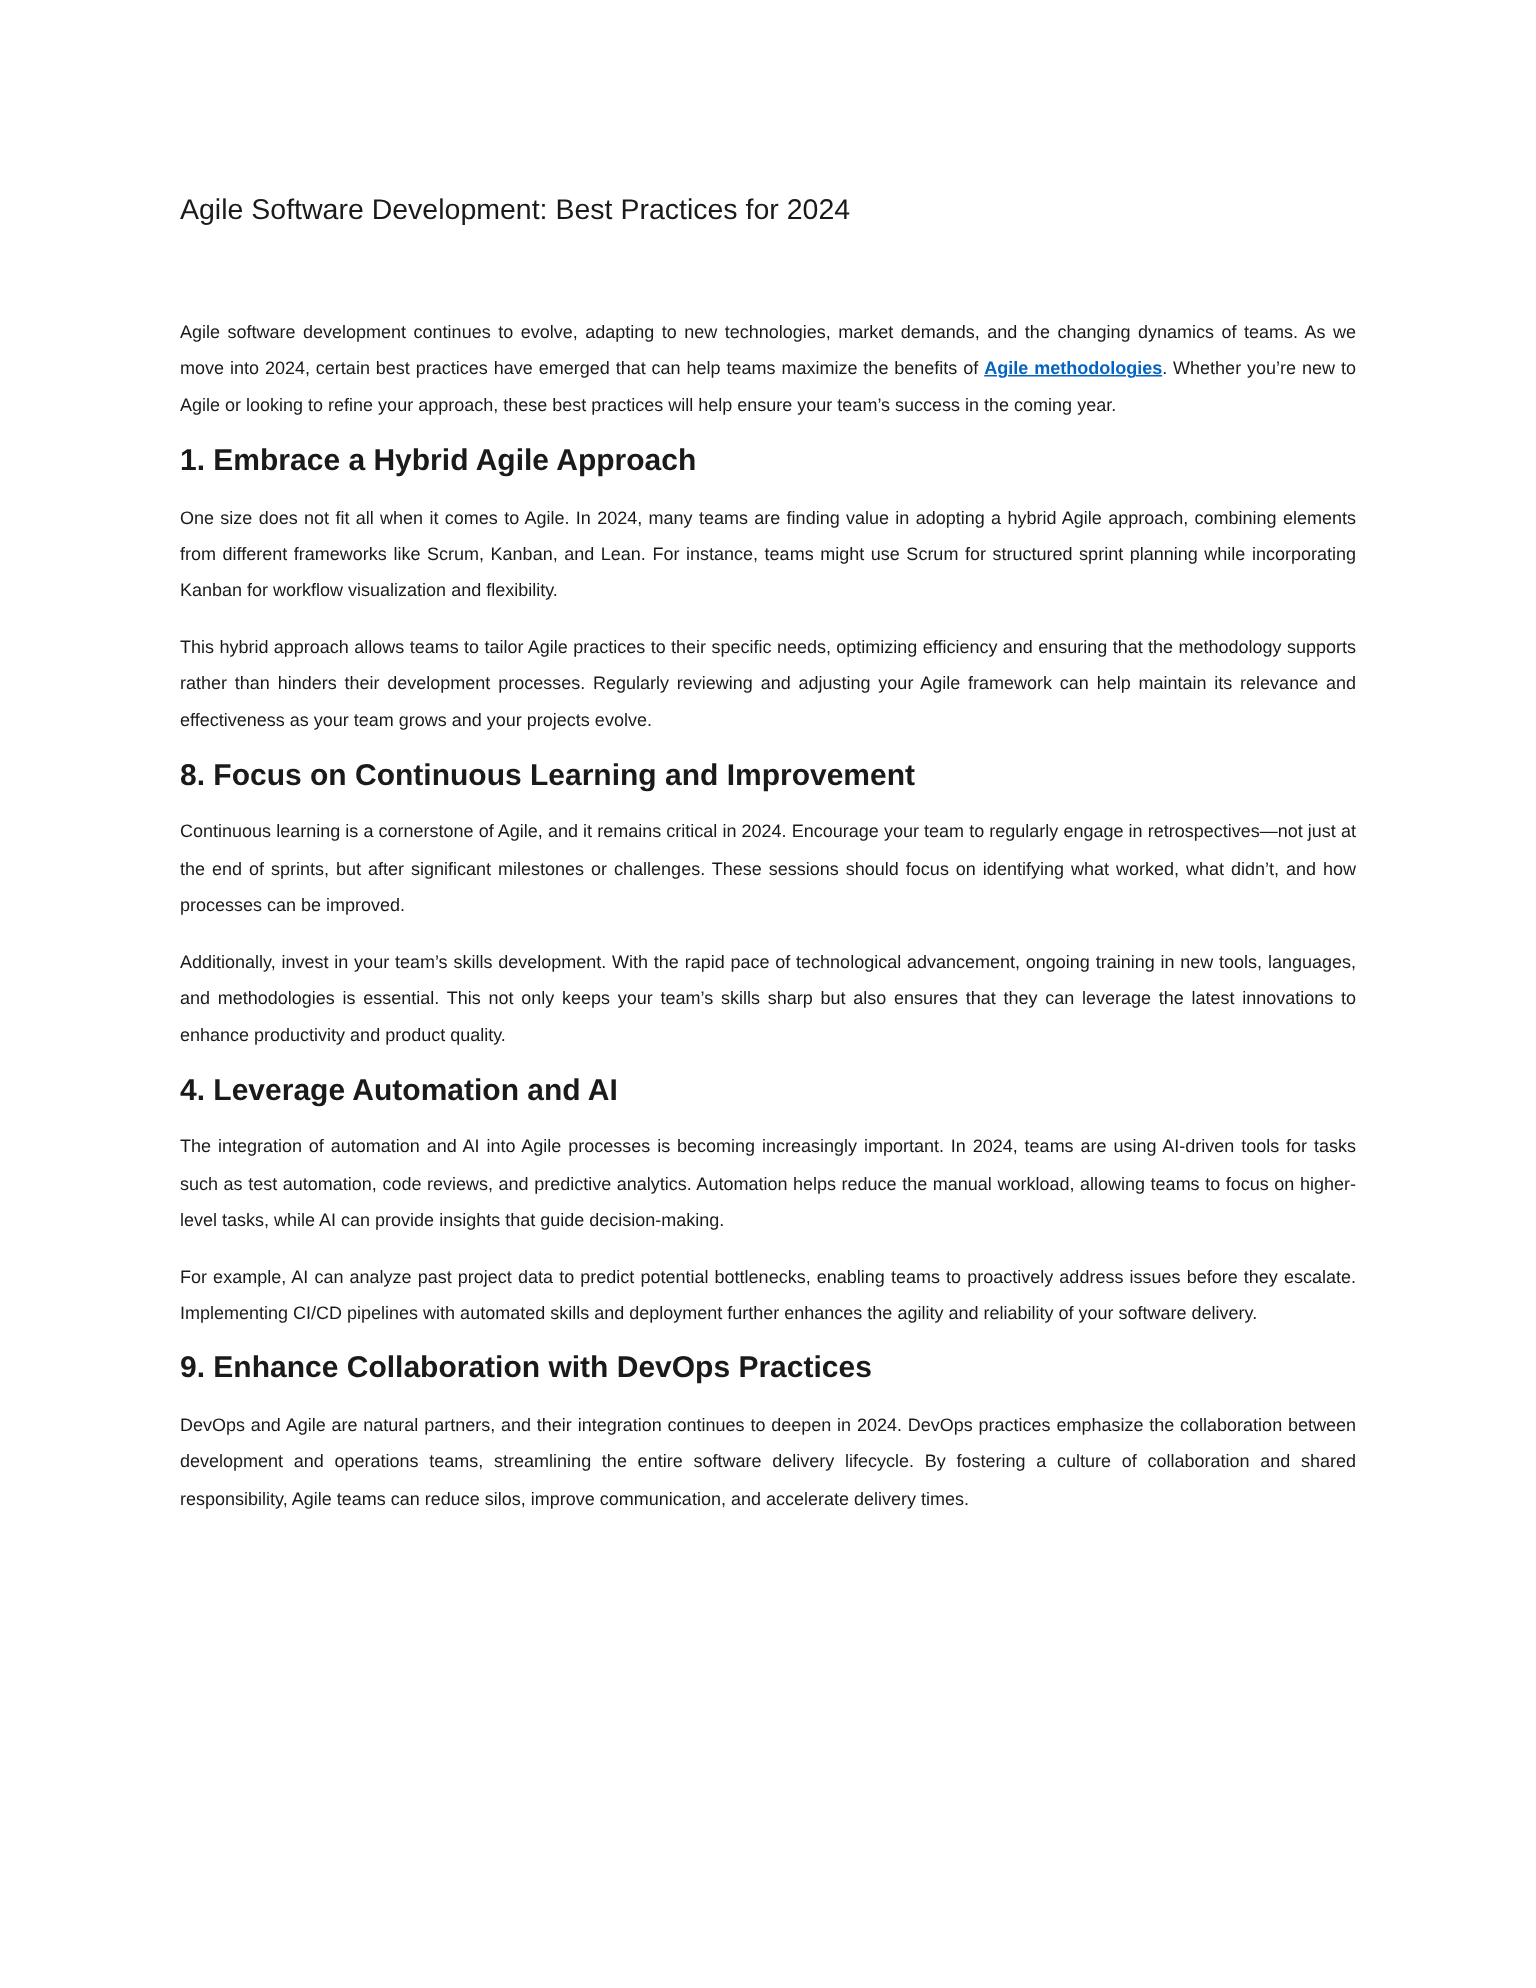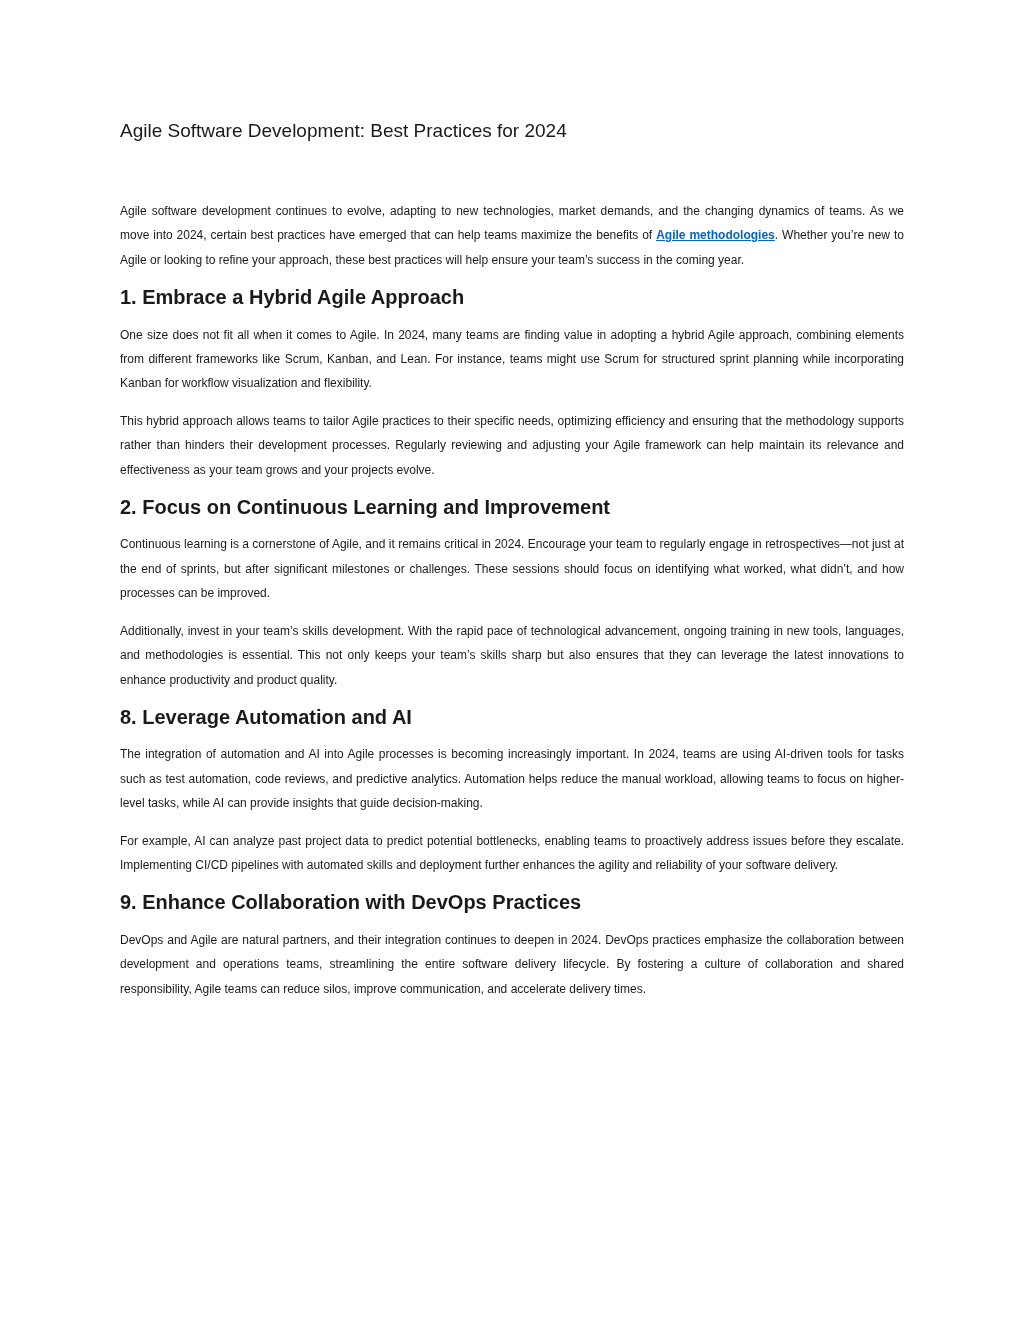--- a/index.html
+++ b/index.html
@@ -11,21 +11,21 @@
   .page {
     position: relative;
     width: 1024px;
     height: 1325px;
     background: var(--color-background, #ffffff);
     overflow: hidden;
   }
   .content {
     position: absolute;
     left: 120px;
-    top: 118px;
+    top: 128px;
     width: 784px;
     color: var(--color-text, #1a1a1a);
   }
   .doc-title {
     font-size: 19px;
     font-weight: 400;
     line-height: 25px;
     margin: 0 0 56px 0;
     text-align: left;
   }
@@ -58,25 +58,25 @@
     <h1 class="doc-title">Agile Software Development: Best Practices for 2024</h1>
 
     <p class="para">
       <span>Agile software development continues to evolve, adapting to new technologies, market demands, and the changing dynamics of teams. As we move into 2024, certain best practices have emerged that can help teams maximize the benefits of </span><a class="doc-link" href="#">Agile methodologies</a><span>. Whether you’re new to Agile or looking to refine your approach, these best practices will help ensure your team’s success in the coming year.</span>
     </p>
 
     <h2 class="section-heading">1. Embrace a Hybrid Agile Approach</h2>
     <p class="para">One size does not fit all when it comes to Agile. In 2024, many teams are finding value in adopting a hybrid Agile approach, combining elements from different frameworks like Scrum, Kanban, and Lean. For instance, teams might use Scrum for structured sprint planning while incorporating Kanban for workflow visualization and flexibility.</p>
     <p class="para">This hybrid approach allows teams to tailor Agile practices to their specific needs, optimizing efficiency and ensuring that the methodology supports rather than hinders their development processes. Regularly reviewing and adjusting your Agile framework can help maintain its relevance and effectiveness as your team grows and your projects evolve.</p>
 
-    <h2 class="section-heading">2. Focus on Continuous Learning and Improvement</h2>
+    <h2 class="section-heading">8. Focus on Continuous Learning and Improvement</h2>
     <p class="para">Continuous learning is a cornerstone of Agile, and it remains critical in 2024. Encourage your team to regularly engage in retrospectives—not just at the end of sprints, but after significant milestones or challenges. These sessions should focus on identifying what worked, what didn’t, and how processes can be improved.</p>
     <p class="para">Additionally, invest in your team’s skills development. With the rapid pace of technological advancement, ongoing training in new tools, languages, and methodologies is essential. This not only keeps your team’s skills sharp but also ensures that they can leverage the latest innovations to enhance productivity and product quality.</p>
 
-    <h2 class="section-heading">8. Leverage Automation and AI</h2>
+    <h2 class="section-heading">4. Leverage Automation and AI</h2>
     <p class="para">The integration of automation and AI into Agile processes is becoming increasingly important. In 2024, teams are using AI-driven tools for tasks such as test automation, code reviews, and predictive analytics. Automation helps reduce the manual workload, allowing teams to focus on higher-level tasks, while AI can provide insights that guide decision-making.</p>
     <p class="para">For example, AI can analyze past project data to predict potential bottlenecks, enabling teams to proactively address issues before they escalate. Implementing CI/CD pipelines with automated skills and deployment further enhances the agility and reliability of your software delivery.</p>
 
     <h2 class="section-heading">9. Enhance Collaboration with DevOps Practices</h2>
     <p class="para">DevOps and Agile are natural partners, and their integration continues to deepen in 2024. DevOps practices emphasize the collaboration between development and operations teams, streamlining the entire software delivery lifecycle. By fostering a culture of collaboration and shared responsibility, Agile teams can reduce silos, improve communication, and accelerate delivery times.</p>
 
   </div>
 </div>
 
 </body></html>

